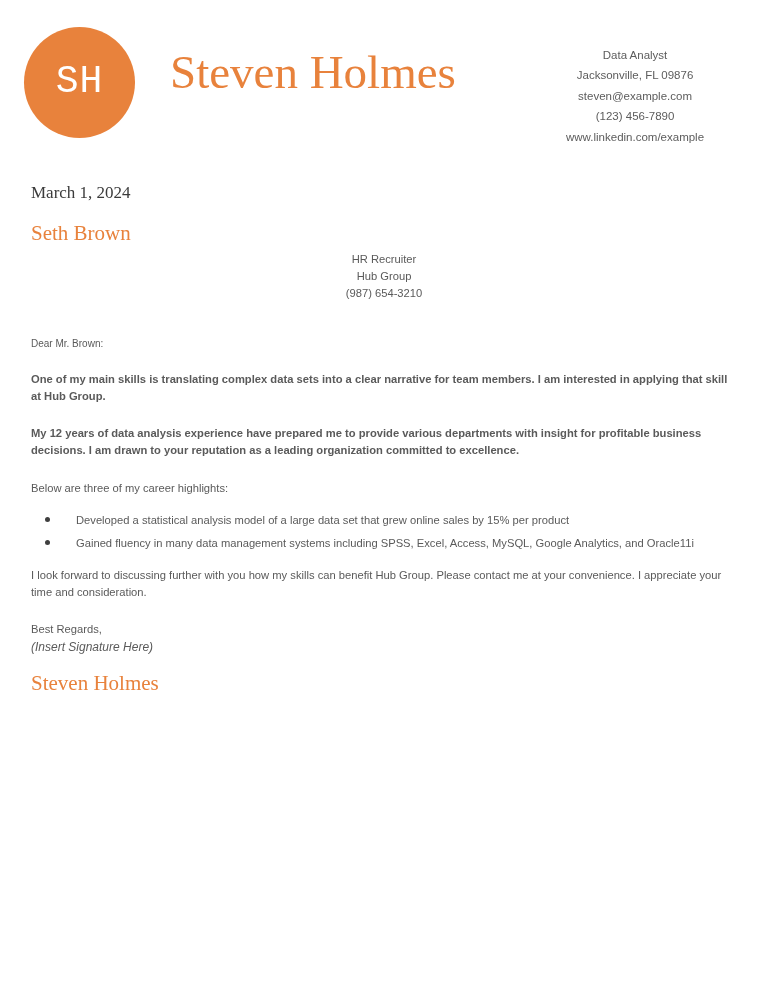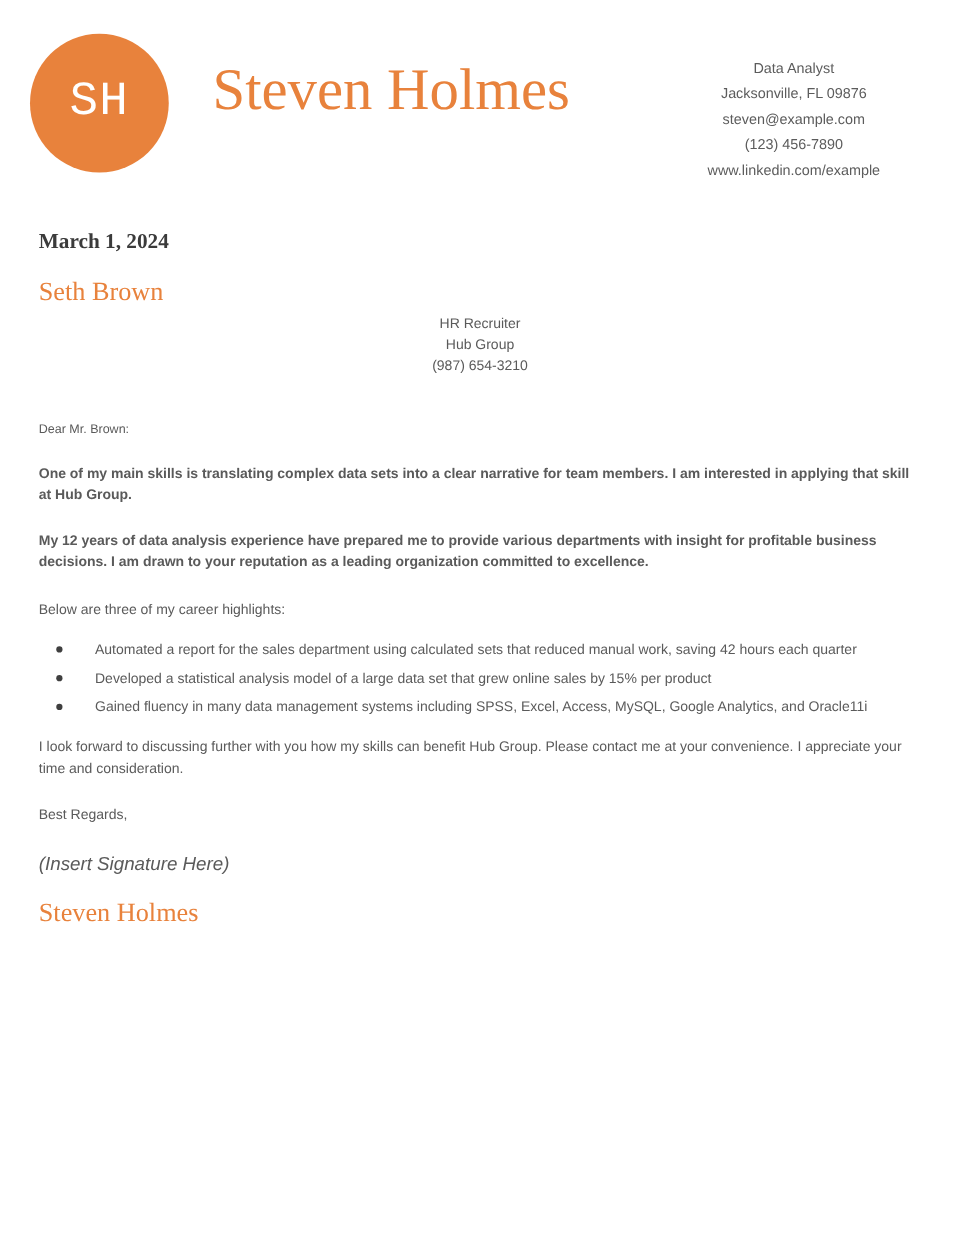--- a/index.html
+++ b/index.html
@@ -71,21 +71,21 @@
     text-align: center;
   }
 
   
   .letter {
     position: relative;
     padding: 0 31px;
   }
   .date {
     font-family: "Liberation Serif", serif;
-    font-weight: bold;
+    font-weight: normal;
     font-size: 17px;
     color: #3b3b3b;
     margin: 33px 0 0 0;
     line-height: 1.2;
   }
   .recipient-name {
     font-family: "Liberation Serif", serif;
     font-size: 21px;
     color: #e8823c;
     margin: 18px 0 4px 0;
@@ -153,24 +153,23 @@
     margin-top: 15px;
     max-width: 706px;
   }
   .regards {
     font-size: 11.2px;
     color: #5a5a5a;
     margin-top: 20px;
     line-height: 1.5;
   }
   .signature-placeholder {
-    font-size: 15px;
+    font-size: 12px;
     color: #5a5a5a;
     font-style: italic;
-    margin-top: 20px;
     line-height: 1.5;
   }
   .signature-name {
     font-family: "Liberation Serif", serif;
     font-size: 21px;
     color: #e8823c;
     margin-top: 15px;
     line-height: 1.2;
   }
 </style>
@@ -211,24 +210,20 @@
 
     <div class="salutation">Dear Mr. Brown:</div>
 
     <div class="para">One of my main skills is translating complex data sets into a clear narrative for team members. I am interested in applying that skill at Hub Group.</div>
 
     <div class="para">My 12 years of data analysis experience have prepared me to provide various departments with insight for profitable business decisions. I am drawn to your reputation as a leading organization committed to excellence.</div>
 
     <div class="highlights-intro">Below are three of my career highlights:</div>
 
     <ul class="bullets">
-      <li>
-        <span class="bullet-dot"></span>
-        <span>Automated a report for the sales department using calculated sets that reduced manual work, saving 42 hours each quarter</span>
-      </li>
       <li>
         <span class="bullet-dot"></span>
         <span>Developed a statistical analysis model of a large data set that grew online sales by 15% per product</span>
       </li>
       <li>
         <span class="bullet-dot"></span>
         <span>Gained fluency in many data management systems including SPSS, Excel, Access, MySQL, Google Analytics, and Oracle11i</span>
       </li>
     </ul>
 

